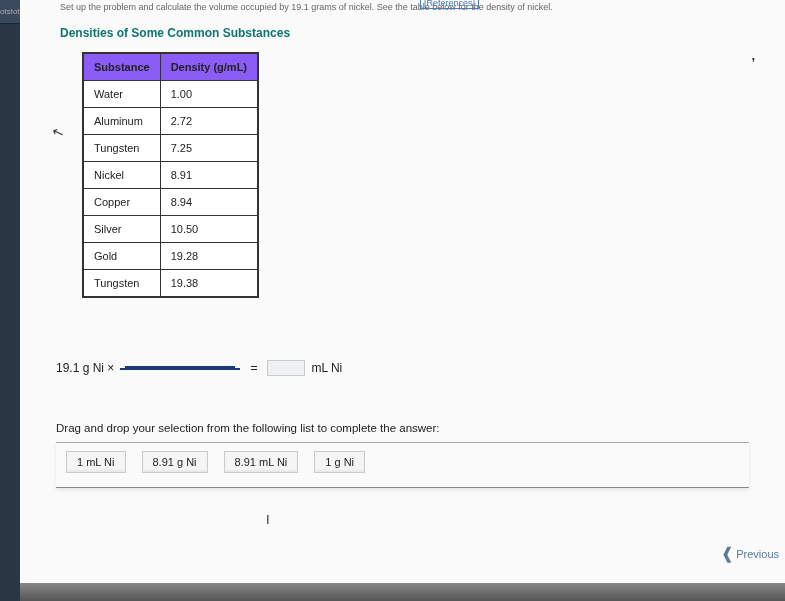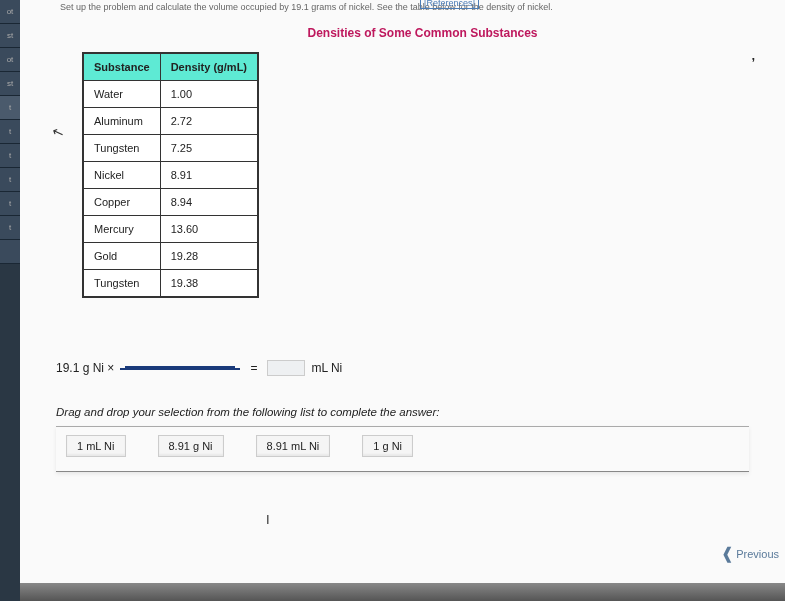--- a/index.html
+++ b/index.html
@@ -12,21 +12,21 @@
       position: relative;
     }
     .left-sidebar {
       position: absolute;
       left: 0;
       top: 0;
       width: 20px;
       height: 100%;
       background: #2a3744;
       display: flex;
-      flex-direction: column;
+      flex-direction: row;
     }
     .left-tab {
       height: 24px;
       background: #3a4a5c;
       border-bottom: 1px solid #1a2734;
       color: #aaa;
       font-size: 8px;
       display: flex;
       align-items: center;
       justify-content: center;
@@ -50,41 +50,40 @@
     .references-link {
       color: #4a7bb5;
       font-size: 9px;
       border: 1px solid #4a7bb5;
       padding: 0 3px;
       display: inline-block;
     }
     .section-title {
       font-weight: bold;
       font-size: 12px;
-      color: #be185d;
+      color: #0f766e;
       padding: 12px 0 12px 40px;
-      text-align: center;
     }
     .density-table {
       margin-left: 62px;
       border-collapse: collapse;
       border: 2px solid #333;
       background: #fff;
     }
     .density-table th,
     .density-table td {
       border: 1px solid #333;
       padding: 7px 10px;
       font-size: 11px;
       text-align: left;
       color: #222;
     }
     .density-table th {
       font-weight: bold;
-      background: #5eead4;
+      background: #8b5cf6;
     }
     .cursor-mark {
       position: absolute;
       left: 32px;
       top: 124px;
       font-size: 14px;
       color: #333;
       transform: rotate(-20deg);
     }
     .equation-row {
@@ -114,32 +113,31 @@
     .answer-box {
       display: inline-block;
       width: 38px;
       height: 16px;
       background: #eef0f2;
       border: 1px solid #ccc;
       margin: 0 6px;
       vertical-align: middle;
     }
     .instruction {
-      margin: 24px 0 8px 36px;
-      font-style: italic;
+      margin: 40px 0 8px 36px;
       font-size: 11.5px;
       color: #222;
     }
     .drag-area {
       margin: 0 36px 0 36px;
       border-top: 1px solid #aaa;
       border-bottom: 1px solid #888;
       padding: 8px 10px 14px 10px;
       display: flex;
-      gap: 32px;
+      gap: 16px;
       position: relative;
       box-shadow: 0 2px 4px rgba(0,0,0,0.08);
     }
     .drag-option {
       background: #f5f5f5;
       border: 1px solid #ccc;
       padding: 4px 10px;
       font-size: 11px;
       color: #222;
       box-shadow: inset 0 -2px 2px rgba(0,0,0,0.05);
@@ -234,22 +232,22 @@
         </tr>
       <tr>
           <td>Nickel</td>
           <td>8.91</td>
         </tr>
       <tr>
           <td>Copper</td>
           <td>8.94</td>
         </tr>
       <tr>
-          <td>Mercury</td>
-          <td>13.60</td>
+          <td>Silver</td>
+          <td>10.50</td>
         </tr>
       <tr>
           <td>Gold</td>
           <td>19.28</td>
         </tr>
       <tr>
           <td>Tungsten</td>
           <td>19.38</td>
         </tr>
     </tbody>

